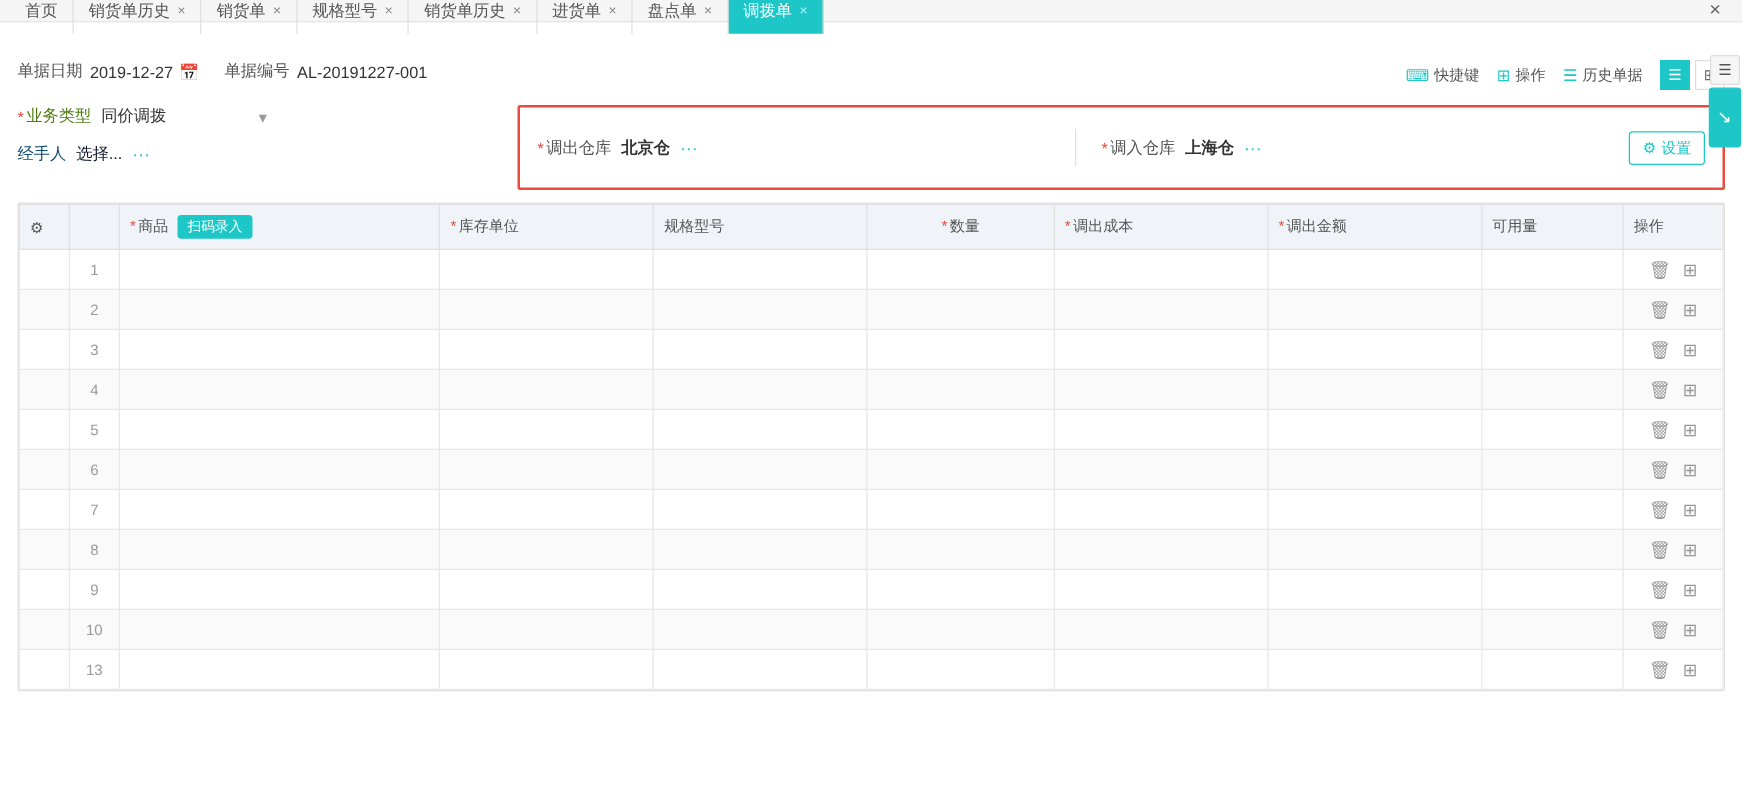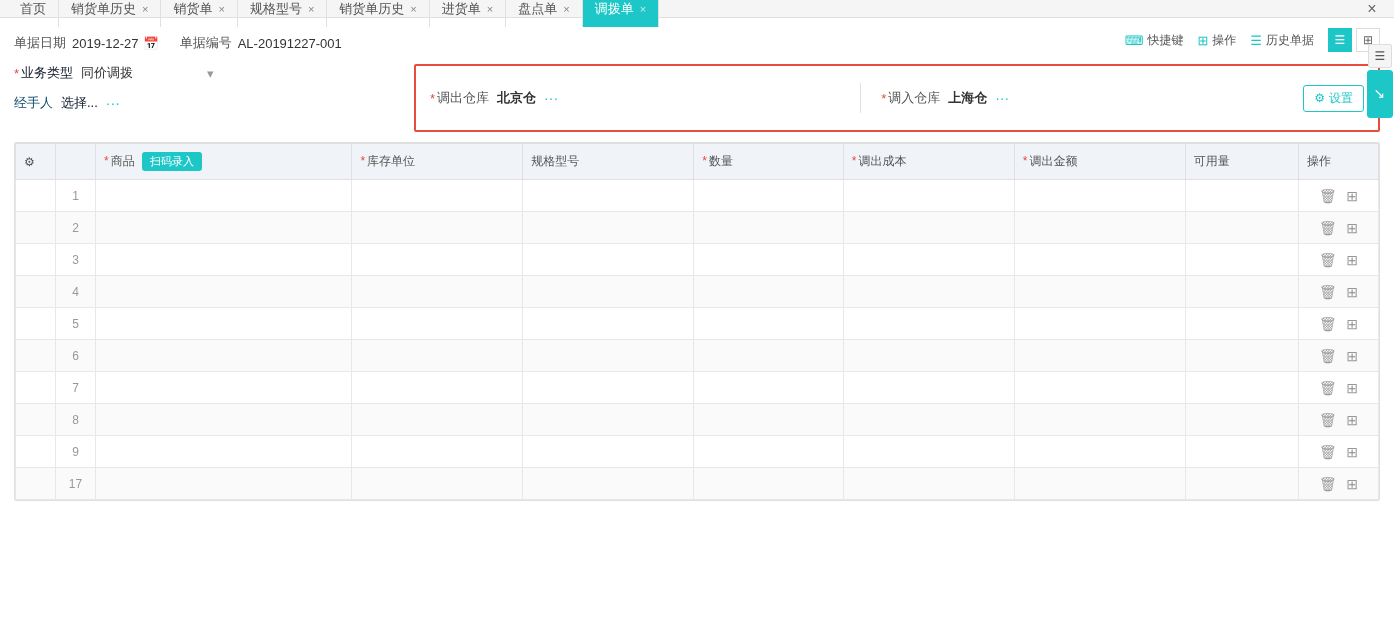--- a/index.html
+++ b/index.html
@@ -52,22 +52,23 @@
 
     
     .main-content {
       padding: 10px 14px;
       background: #fff;
     }
 
     
     .header-row {
       display: flex;
-      align-items: flex-end;
+      align-items: flex-start;
       margin-bottom: 12px;
+      margin-top: 20px;
     }
     .header-field {
       display: flex;
       align-items: center;
       margin-right: 20px;
       font-size: 13px;
     }
     .header-field label { color: #555; margin-right: 6px; }
     .header-field .value { color: #333; font-weight: 500; }
     .header-field .calendar-icon { margin-left: 5px; color: #1ec7c7; cursor: pointer; }
@@ -129,21 +130,21 @@
       align-items: center;
       gap: 0;
       min-height: 68px;
     }
 
     .form-field {
       display: flex;
       align-items: center;
     }
     .form-field .req { color: #e74c3c; margin-right: 2px; }
-    .form-field label { color: #0f172a; margin-right: 8px; }
+    .form-field label { color: #4d7c0f; margin-right: 8px; }
     .form-field .field-value {
       color: #333;
       min-width: 120px;
     }
     .form-field .dropdown-arrow {
       margin-left: 6px;
       color: #999;
       cursor: pointer;
     }
     .form-field .more-btn {
@@ -405,21 +406,21 @@
           <th class="th-gear">⚙</th>
           <th style="width:36px;text-align:center;"></th>
           <th style="min-width:120px;">
             <span class="req">*</span><span>商品</span>
             <button class="scan-btn">扫码录入</button>
           </th>
           <th style="min-width:80px;">
             <span class="req">*</span><span>库存单位</span>
           </th>
           <th style="min-width:80px;margin-top:20px;">规格型号</th>
-          <th style="min-width:70px;">
+          <th style="min-width:70px;text-align:center;">
             <span class="req">*</span><span>数量</span>
           </th>
           <th style="min-width:80px;">
             <span class="req">*</span><span>调出成本</span>
           </th>
           <th style="min-width:80px;">
             <span class="req">*</span><span>调出金额</span>
           </th>
           <th style="flex:1;">可用量</th>
           <th class="th-ops">操作</th>
@@ -557,21 +558,36 @@
     <td></td>
     <td></td>
     <td></td>
     <td class="col-ops">
       <span class="col-ops-btn" title="删除">🗑</span>
       <span class="col-ops-btn copy" title="复制">⊞</span>
     </td>
   </tr>
           <tr>
     <td class="row-num" style="text-align:center;"></td>
-    <td class="row-num" style="text-align:center;color:#999;">17</td>
+    <td class="row-num" style="text-align:center;color:#999;">10</td>
+    <td></td>
+    <td></td>
+    <td></td>
+    <td></td>
+    <td></td>
+    <td></td>
+    <td></td>
+    <td class="col-ops">
+      <span class="col-ops-btn" title="删除">🗑</span>
+      <span class="col-ops-btn copy" title="复制">⊞</span>
+    </td>
+  </tr>
+          <tr>
+    <td class="row-num" style="text-align:center;"></td>
+    <td class="row-num" style="text-align:center;color:#999;">13</td>
     <td></td>
     <td></td>
     <td></td>
     <td></td>
     <td></td>
     <td></td>
     <td></td>
     <td class="col-ops">
       <span class="col-ops-btn" title="删除">🗑</span>
       <span class="col-ops-btn copy" title="复制">⊞</span>

